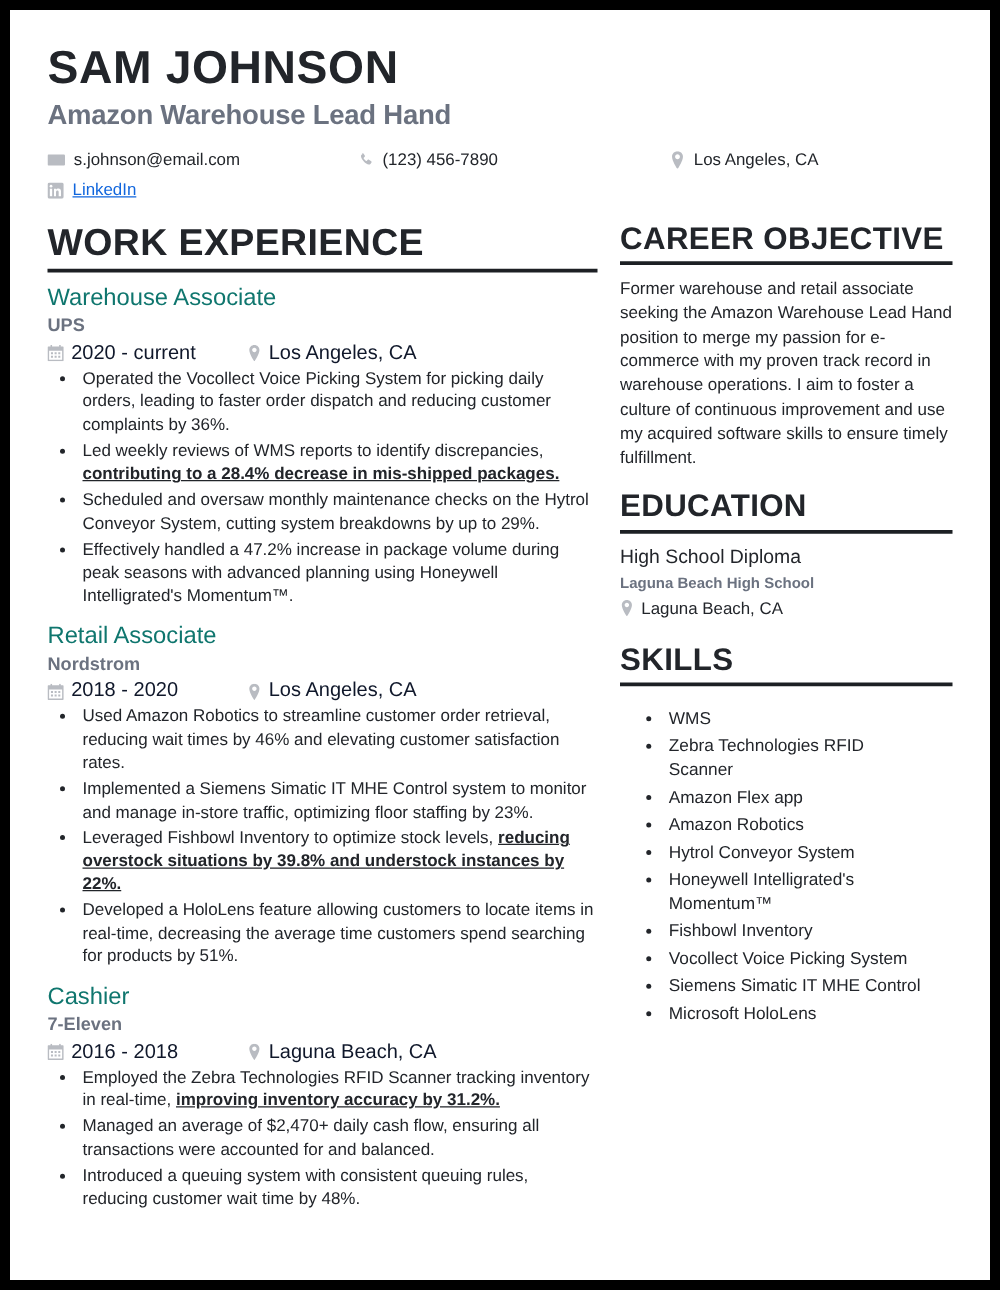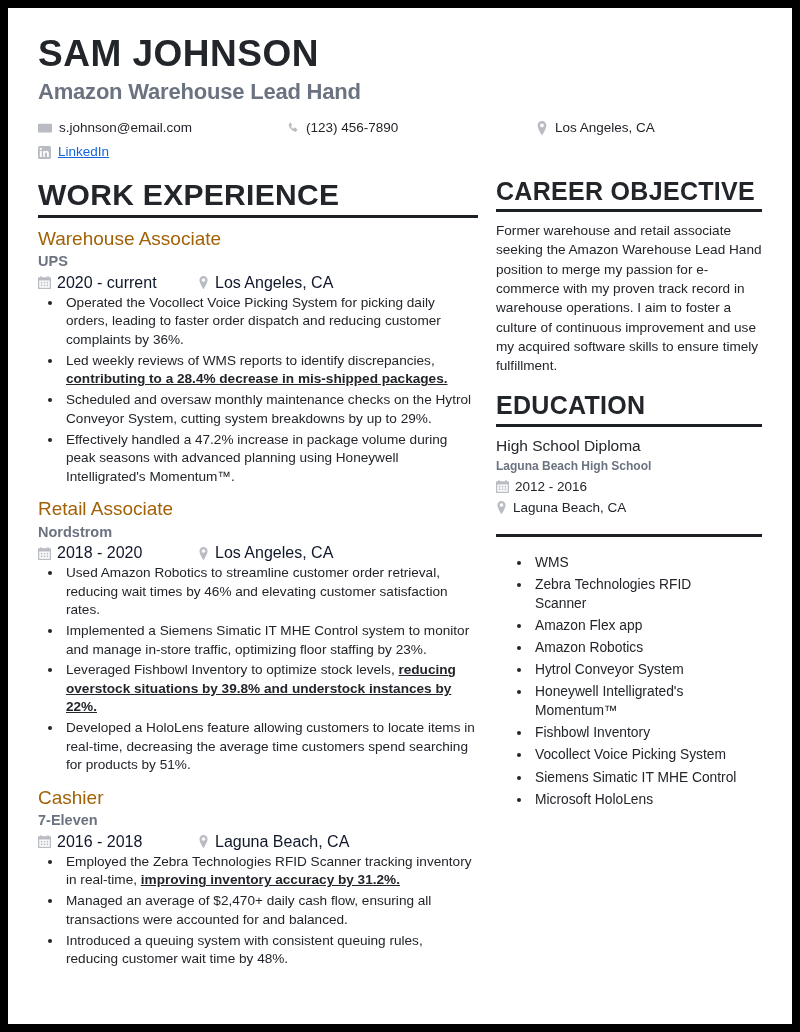--- a/index.html
+++ b/index.html
@@ -108,21 +108,21 @@
     border-bottom: 3px solid #1d2024;
     margin-top: 3px;
     margin-bottom: 9px;
   }
   .col-right .section-title { font-size: 25px; }
 
   
   .job { margin-bottom: 11px; }
   .job-title {
     font-size: 19px;
-    color: #a16207;
+    color: #0f766e;
     line-height: 1.28;
     margin: 0;
   }
   .job-company {
     font-size: 14.5px;
     font-weight: bold;
     color: #6b7280;
     line-height: 1.35;
     margin: 1px 0 2px 0;
   }
@@ -362,39 +362,32 @@
 
         <div>
           <h2 class="section-title">EDUCATION</h2>
           <div class="section-rule"></div>
           <div id="education-container">
               <div class="edu-block">
                 <div class="edu-degree">High School Diploma</div>
                 <div class="edu-school">Laguna Beach High School</div>
                 <div class="edu-meta">
                   <span class="ico">
-                    <svg width="13" height="13" viewBox="0 0 16 16" fill="currentColor">
-                      <path d="M4.5 0v1.5h7V0H13v1.5h2.2c.45 0 .8.35.8.8V15.2c0 .45-.35.8-.8.8H.8c-.45 0-.8-.35-.8-.8V2.3c0-.45.35-.8.8-.8H3V0zM1.6 5.6v8.8h12.8V5.6zm1.8 1.6h2v2h-2zm3.6 0h2v2h-2zm3.6 0h2v2h-2zm-7.2 3.4h2v2h-2zm3.6 0h2v2h-2zm3.6 0h2v2h-2z"></path>
-                    </svg>
-                  </span>
-                  <span>2012 - 2016</span>
-                </div>
-                <div class="edu-meta">
-                  <span class="ico">
                     <svg width="11" height="13" viewBox="0 0 12 16" fill="currentColor">
                       <path d="M6 0C3.2 0 1 2.2 1 5c0 3.6 4.3 10.3 4.5 10.6.1.2.3.3.5.3s.4-.1.5-.3C6.7 15.3 11 8.6 11 5c0-2.8-2.2-5-5-5zm0 7.2c-1.2 0-2.2-1-2.2-2.2S4.8 2.8 6 2.8 8.2 3.8 8.2 5 7.2 7.2 6 7.2z"></path>
                     </svg>
                   </span>
                   <span>Laguna Beach, CA</span>
                 </div>
               </div>
             </div>
         </div>
 
         <div>
+          <h2 class="section-title">SKILLS</h2>
           <div class="section-rule"></div>
           <ul class="skills" id="skills-container">
               <li>WMS</li>
               <li>Zebra Technologies RFID Scanner</li>
               <li>Amazon Flex app</li>
               <li>Amazon Robotics</li>
               <li>Hytrol Conveyor System</li>
               <li>Honeywell Intelligrated's Momentum™</li>
               <li>Fishbowl Inventory</li>
               <li>Vocollect Voice Picking System</li>

